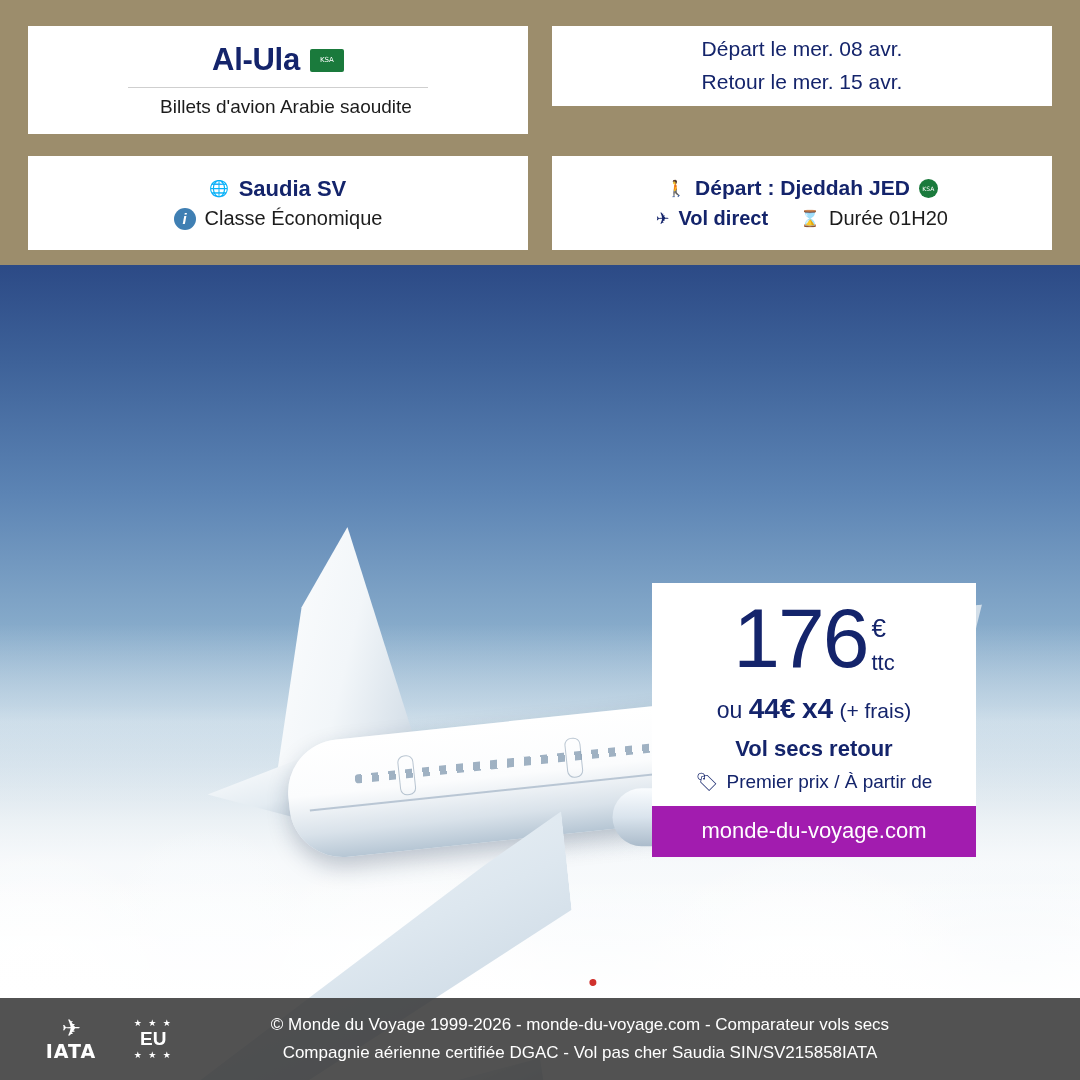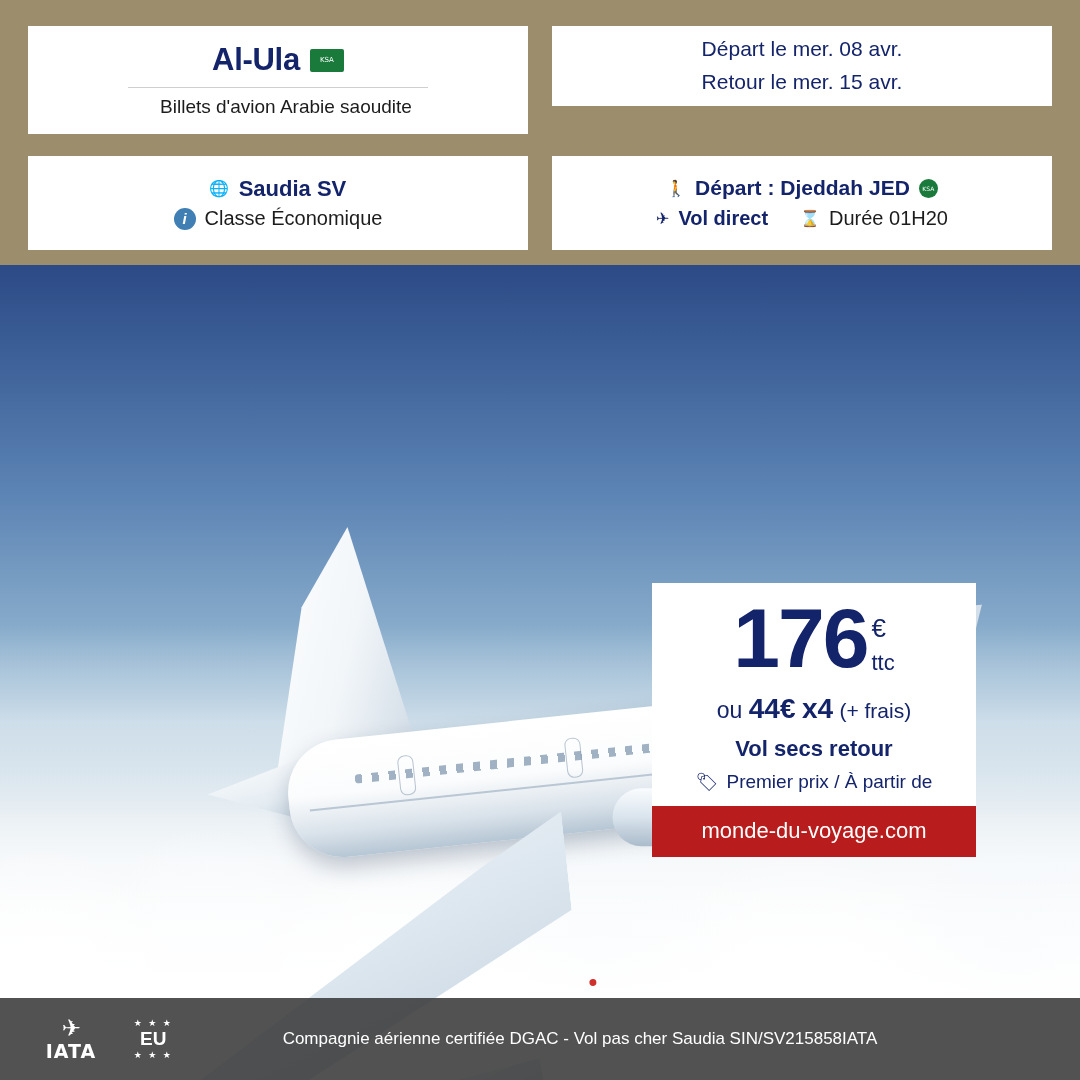--- a/index.html
+++ b/index.html
@@ -310,21 +310,21 @@
   }
   .price-main {
     display: flex;
     align-items: flex-start;
     justify-content: center;
     gap: 4px;
   }
   .price-amount {
     font-size: 84px;
     line-height: 0.95;
-    font-weight: bold;
+    font-weight: normal;
     color: #14246b;
     letter-spacing: -2px;
   }
   .price-cur {
     display: flex;
     flex-direction: column;
     align-items: flex-start;
     padding-top: 16px;
   }
   .cur-sym { font-size: 26px; color: #14246b; line-height: 1; }
@@ -347,21 +347,21 @@
     margin-bottom: 13px;
     font-size: 19px;
     color: #14246b;
     display: flex;
     align-items: center;
     justify-content: center;
     gap: 8px;
   }
   .tag-icon { font-size: 18px; }
   .site-bar {
-    background: #b91c1c;
+    background: #a21caf;
     color: #ffffff;
     font-size: 22px;
     padding: 12px 0 13px 0;
     margin: 0 -16px;
   }
 
   
   .footer {
     position: absolute;
     left: 0; bottom: 0;
@@ -510,17 +510,18 @@
         <div class="glyph">✈</div>
         <div class="txt">IATA</div>
       </div>
       <div class="eu">
         <div class="stars">★ ★ ★</div>
         <div class="txt">EU</div>
         <div class="stars">★ ★ ★</div>
       </div>
     </div>
     <div class="footer-text">
+      <div>© Monde du Voyage 1999-2026 - monde-du-voyage.com - Comparateur vols secs</div>
       <div>Compagnie aérienne certifiée DGAC - Vol pas cher Saudia SIN/SV215858IATA</div>
     </div>
   </div>
 
 </div>
 
 </body></html>

